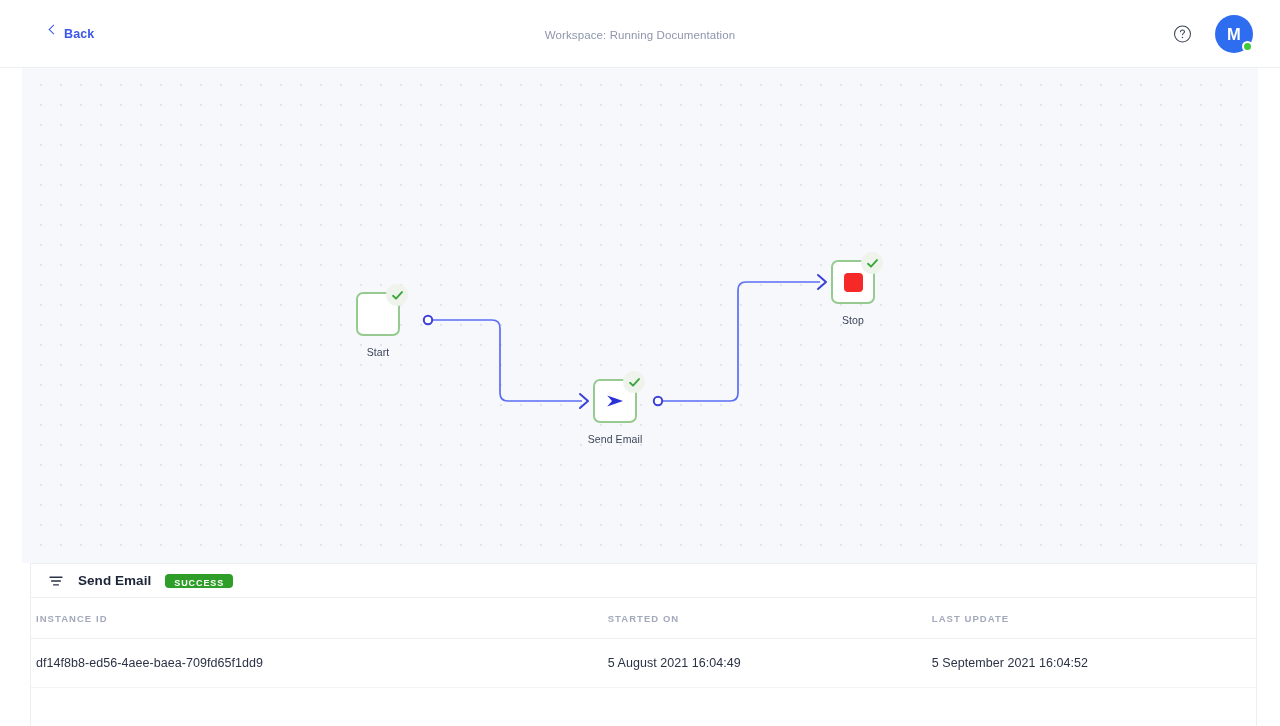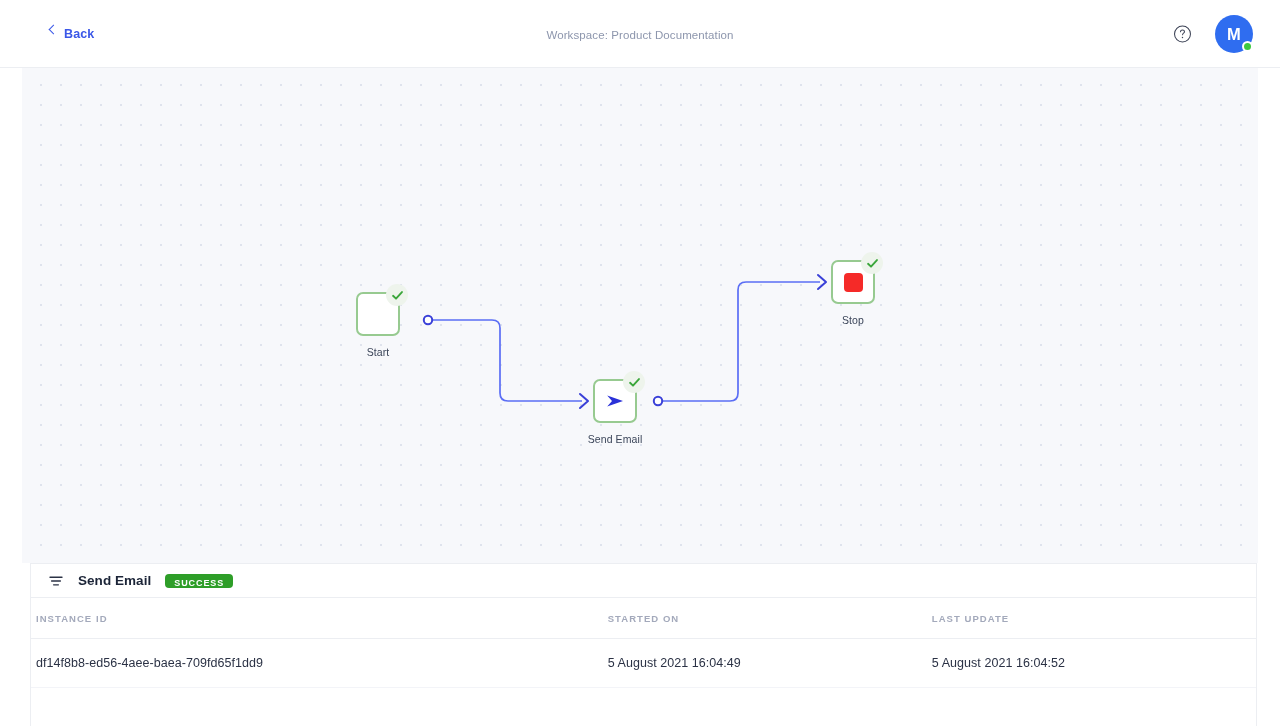--- a/index.html
+++ b/index.html
@@ -212,21 +212,21 @@
 <body>
 
 <div class="header">
 
   <div class="back-link">
     <span class="back-chevron"></span>
     <span>Back</span>
   </div>
 
   <div class="header-center">
-    <div class="header-subtitle">Workspace: Product Documentation</div>
+    <div class="header-subtitle">Workspace: Running Documentation</div>
   </div>
 
   <div class="help-icon">
     <svg viewBox="0 0 20 20" width="19" height="19">
       <circle cx="10" cy="10" r="8.4" fill="none" stroke="#3d4356" stroke-width="1.1"></circle>
       <path d="M7.9 7.7c0-1.2 1-2 2.1-2 1.2 0 2.1.8 2.1 1.9 0 1.5-2 1.6-2 3.1" fill="none" stroke="#3d4356" stroke-width="1.1" stroke-linecap="round"></path>
       <circle cx="10" cy="13.7" r="0.75" fill="#3d4356"></circle>
     </svg>
   </div>
 
@@ -303,17 +303,17 @@
       <tr>
         <th class="col-id">INSTANCE ID</th>
         <th class="col-start">STARTED ON</th>
         <th class="col-upd">LAST UPDATE</th>
       </tr>
     </thead>
     <tbody>
       <tr>
         <td class="col-id">df14f8b8-ed56-4aee-baea-709fd65f1dd9</td>
         <td class="col-start">5 August 2021 16:04:49</td>
-        <td class="col-upd">5 August 2021 16:04:52</td>
+        <td class="col-upd">5 September 2021 16:04:52</td>
       </tr>
     </tbody>
   </table>
 </div>
 
 </body></html>

